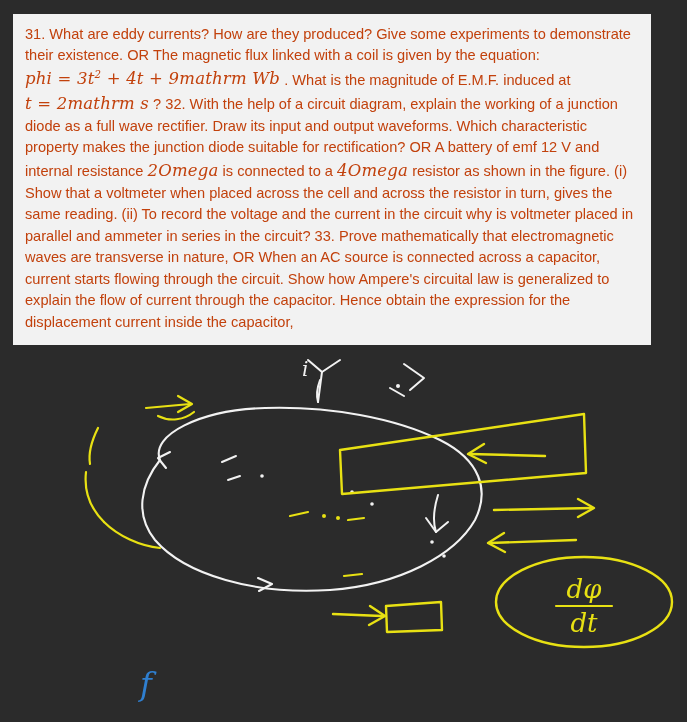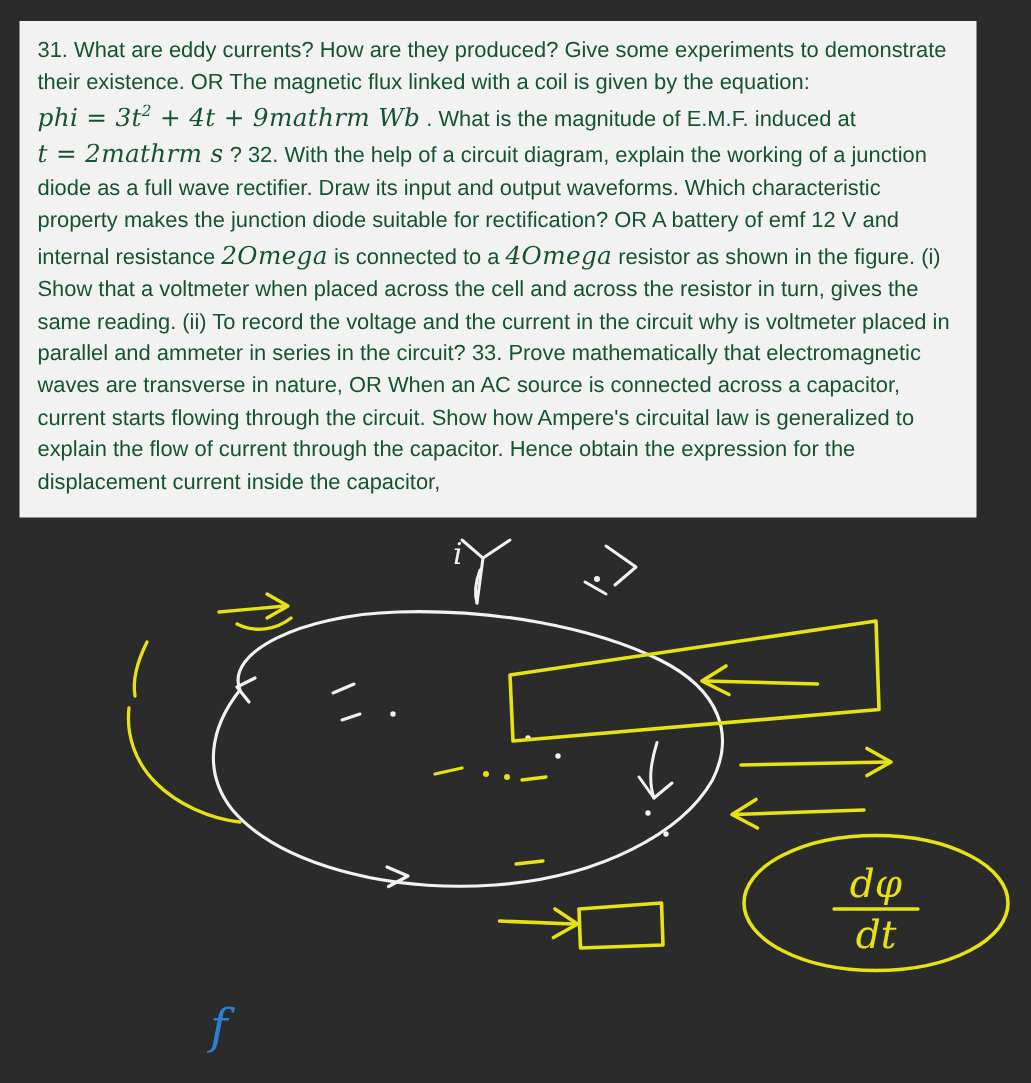--- a/index.html
+++ b/index.html
@@ -16,21 +16,21 @@
   }
 
   
   .question-panel {
     position: absolute;
     left: 13px;
     top: 14px;
     width: 638px;
     box-sizing: border-box;
     background: #f2f2f2;
-    color: #14532d;
+    color: #c2410c;
     padding: 10px 12px 12px 12px;
     font-size: 14.6px;
     line-height: 1.47;
     text-align: left;
   }
   .question-panel .q-text {
     display: inline;
   }
   .mathtex {
     font-family: "DejaVu Serif", serif;

